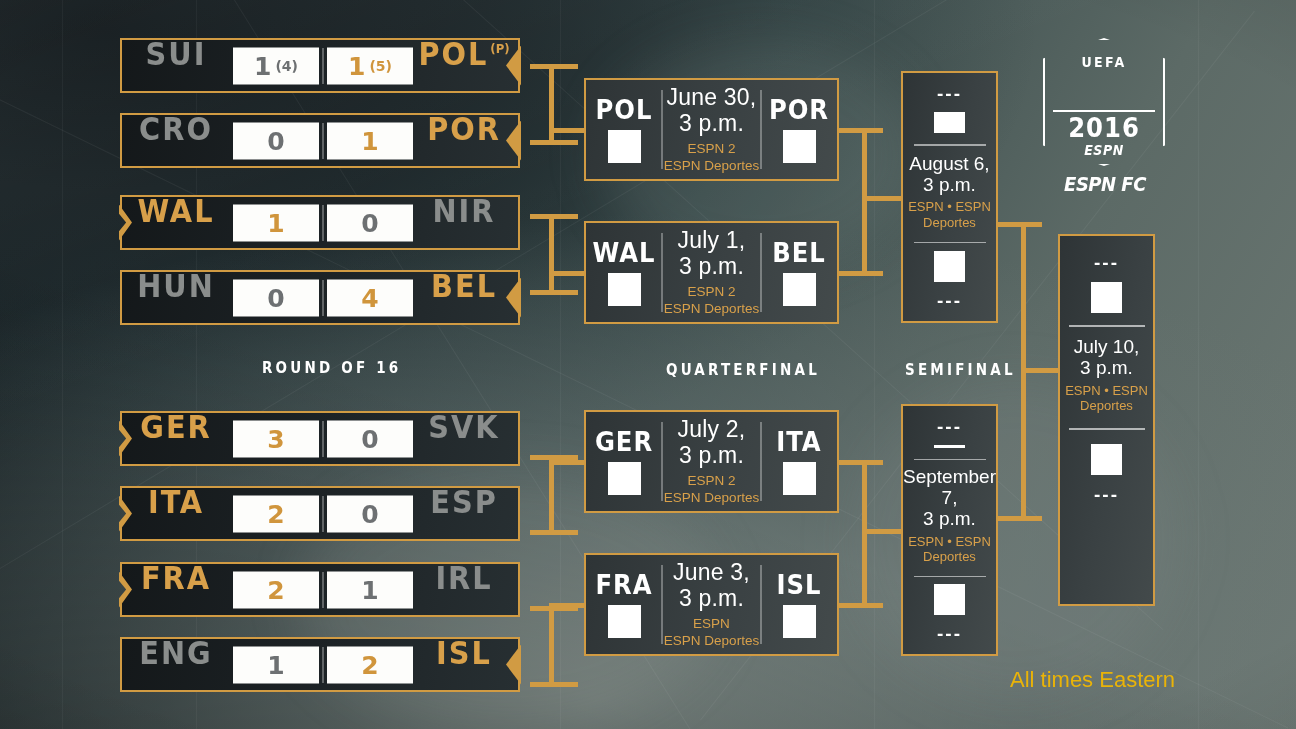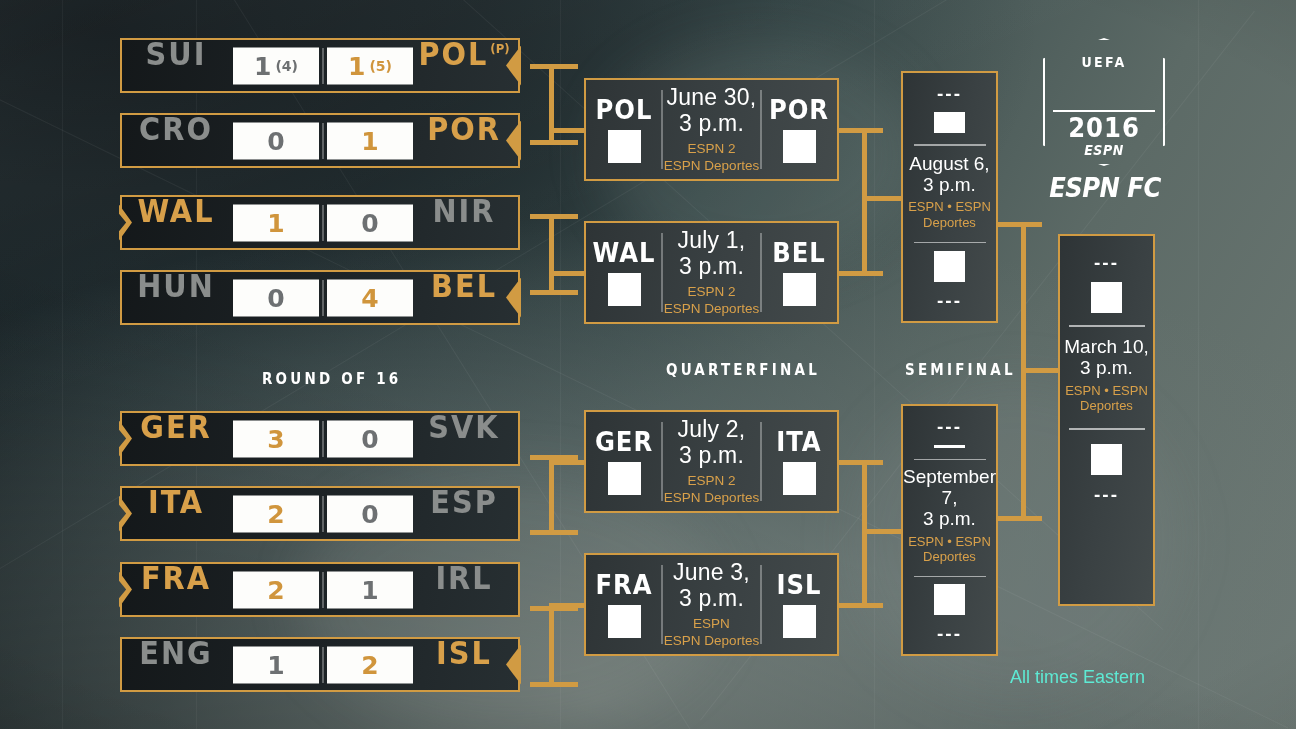--- a/index.html
+++ b/index.html
@@ -209,26 +209,26 @@
     font-family: "Liberation Sans Narrow", "DejaVu Sans Condensed", "Liberation Sans", sans-serif;
   }
   .lg-espn {
     position: absolute; top: 104px; left: 0; right: 0; text-align: center;
     color: #fff; font-size: 14px; font-weight: 700; letter-spacing: 0.5px;
     font-style: italic;
     font-family: "Liberation Sans Narrow", "DejaVu Sans Condensed", "Liberation Sans", sans-serif;
   }
   #espnfc {
     position: absolute; left: 1038px; top: 172px; width: 134px; text-align: center;
-    color: #fff; font-size: 27px; font-weight: 700; font-style: italic; letter-spacing: -0.5px;
+    color: #fff; font-size: 20px; font-weight: 700; font-style: italic; letter-spacing: -0.5px;
     font-family: "Liberation Sans Narrow", "DejaVu Sans Condensed", "Liberation Sans", sans-serif;
   }
   #times {
     position: absolute; left: 1010px; top: 667px;
-    color: #5eead4; font-size: 18px;
+    color: #eab308; font-size: 22px;
   }
 </style>
 </head>
 <body>
 
 <div id="bg">
   <div class="bg-base"></div>
   <div class="bg-sheen"></div>
   <div class="bg-blob" style="left:600px;top:40px;width:320px;height:230px;background:rgba(150,165,160,0.16);"></div>
   <div class="bg-blob" style="left:300px;top:470px;width:420px;height:260px;background:rgba(160,172,166,0.14);"></div>
@@ -460,28 +460,28 @@
     <div class="sf-bot">
       <div class="sf-flag" style="margin-top:0;"></div>
       <div class="sf-dash" style="margin-top:9px;">---</div>
     </div>
   </div>
 
   <div class="final">
     <div class="fn-dash">---</div>
     <div class="fn-flag"></div>
     <div class="fn-rule"></div>
-    <div class="fn-date"><span>March 10,</span><br><span>3 p.m.</span></div>
+    <div class="fn-date"><span>July 10,</span><br><span>3 p.m.</span></div>
     <div class="fn-net"><span>ESPN • ESPN</span><br><span>Deportes</span></div>
     <div class="fn-rule" style="margin-top:14px;"></div>
     <div class="fn-flag" style="margin-top:14px;"></div>
     <div class="fn-dash" style="margin-top:10px;">---</div>
   </div>
 
-  <div class="round-label" style="left:262px;top:370px;">ROUND OF 16</div>
+  <div class="round-label" style="left:262px;top:359px;">ROUND OF 16</div>
   <div class="round-label" style="left:666px;top:361px;text-align:right;">QUARTERFINAL</div>
   <div class="round-label" style="left:905px;top:361px;">SEMIFINAL</div>
 
   <div id="logo">
     <div class="shield"></div>
     <div class="shield-in">
       <div class="lg-uefa">UEFA</div>
       <div class="lg-bar"></div>
       <div class="lg-year">2016</div>
       <div class="lg-espn">ESPN</div>

